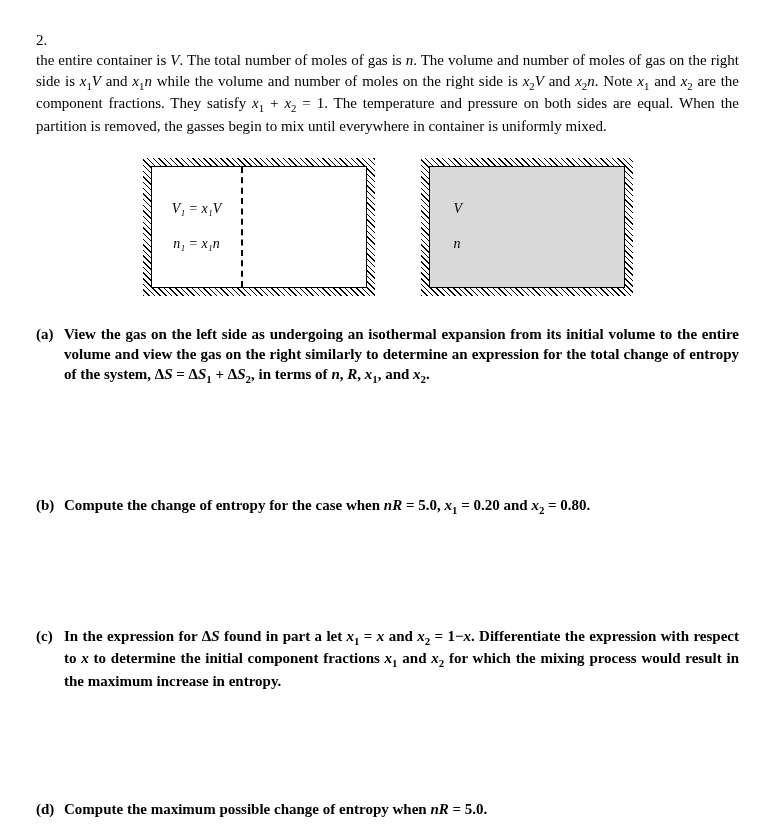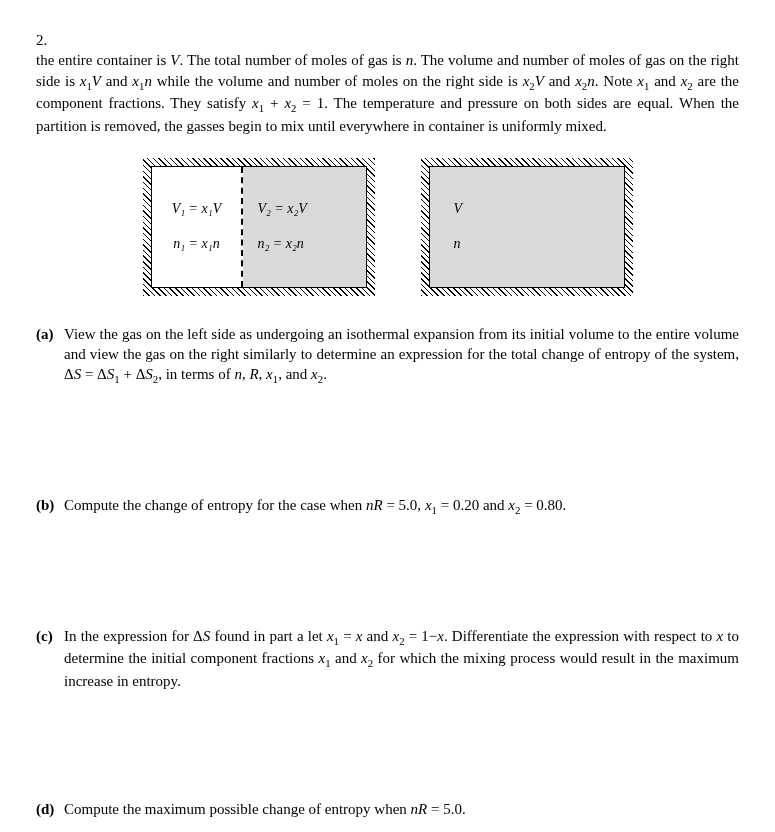--- a/index.html
+++ b/index.html
@@ -16,21 +16,21 @@
   .container {
     width: 703px;
   }
   .problem-text { text-align: justify; }
   .head-line { display: flex; }
   .num { flex: 0 0 auto; margin-right: 6px; }
   .sub { margin-bottom: 108px; text-align: justify; }
   .sub-last { margin-bottom: 0; }
   .sub-row { display: flex; }
   .sub-lbl { flex: 0 0 28px; font-weight: bold; }
-  .sub-body { flex: 1; }
+  .sub-body { flex: 1; font-weight: bold; }
 
   
   .fig-wrap {
     display: flex;
     justify-content: center;
     gap: 46px;
     margin: 22px 0 28px 0;
   }
   .box {
     position: relative;
@@ -111,24 +111,20 @@
   </div>
 
   <div class="fig-wrap">
     <div class="hatch-frame">
       <div class="box left-box">
         <div class="inner">
           <div class="left-half">
             <div class="cell-line">V₁ = x₁V</div>
             <div class="cell-line">n₁ = x₁n</div>
           </div>
-          <div class="right-half">
-            <div class="cell-line">V₂ = x₂V</div>
-            <div class="cell-line">n₂ = x₂n</div>
-          </div>
         </div>
       </div>
     </div>
 
     <div class="hatch-frame">
       <div class="box right-box">
         <div class="inner">
           <div class="mix-box">
             <div class="cell-line">V</div>
             <div class="cell-line">n</div>

